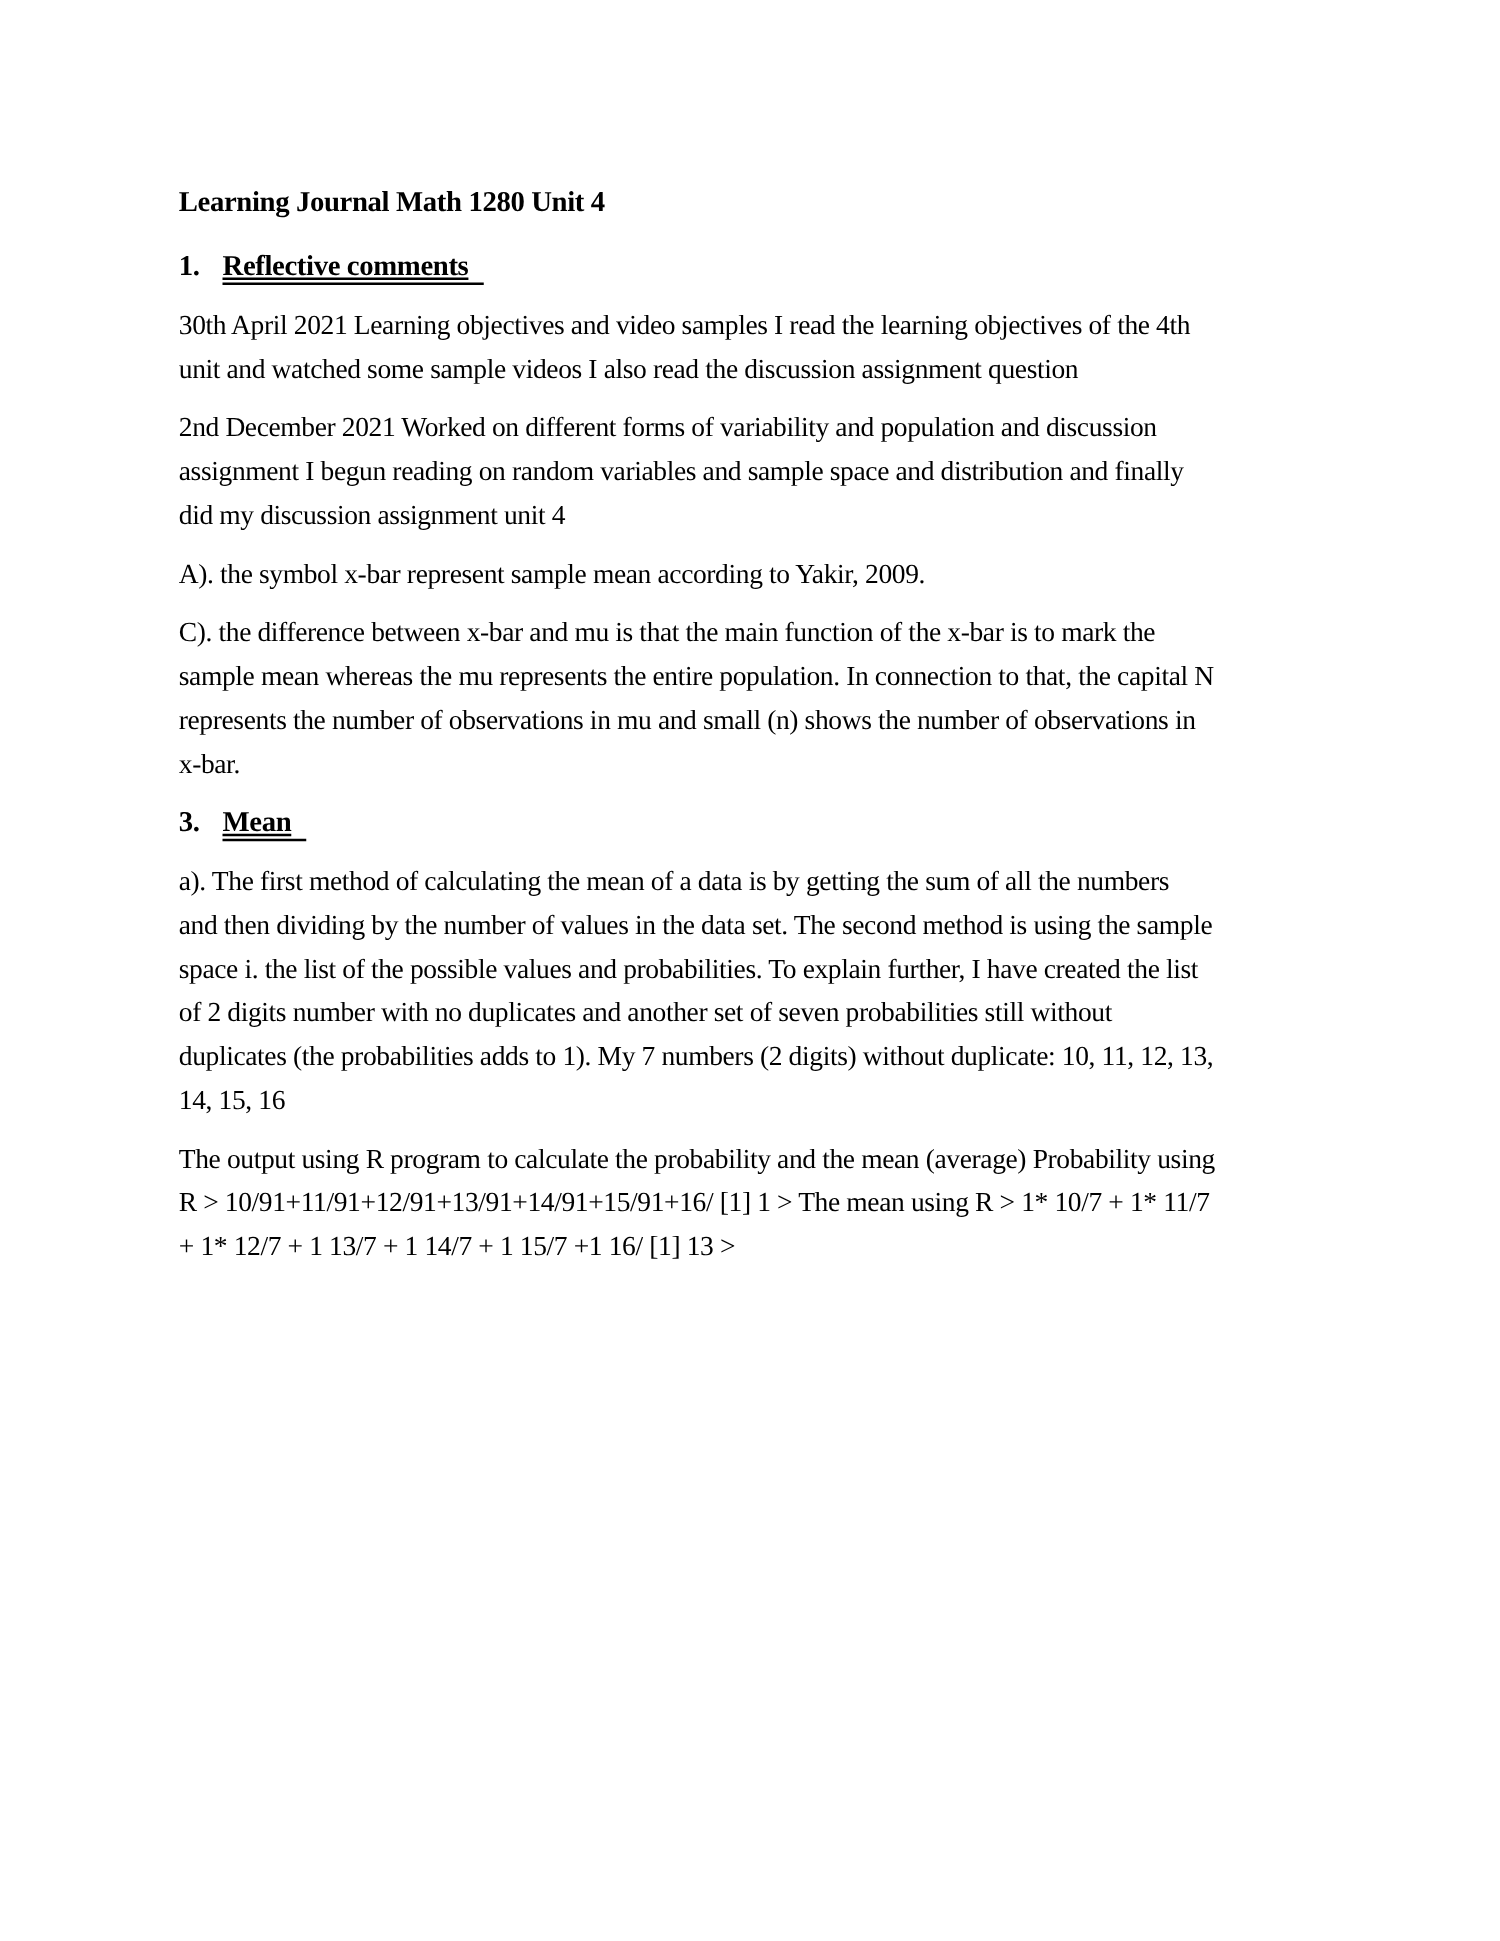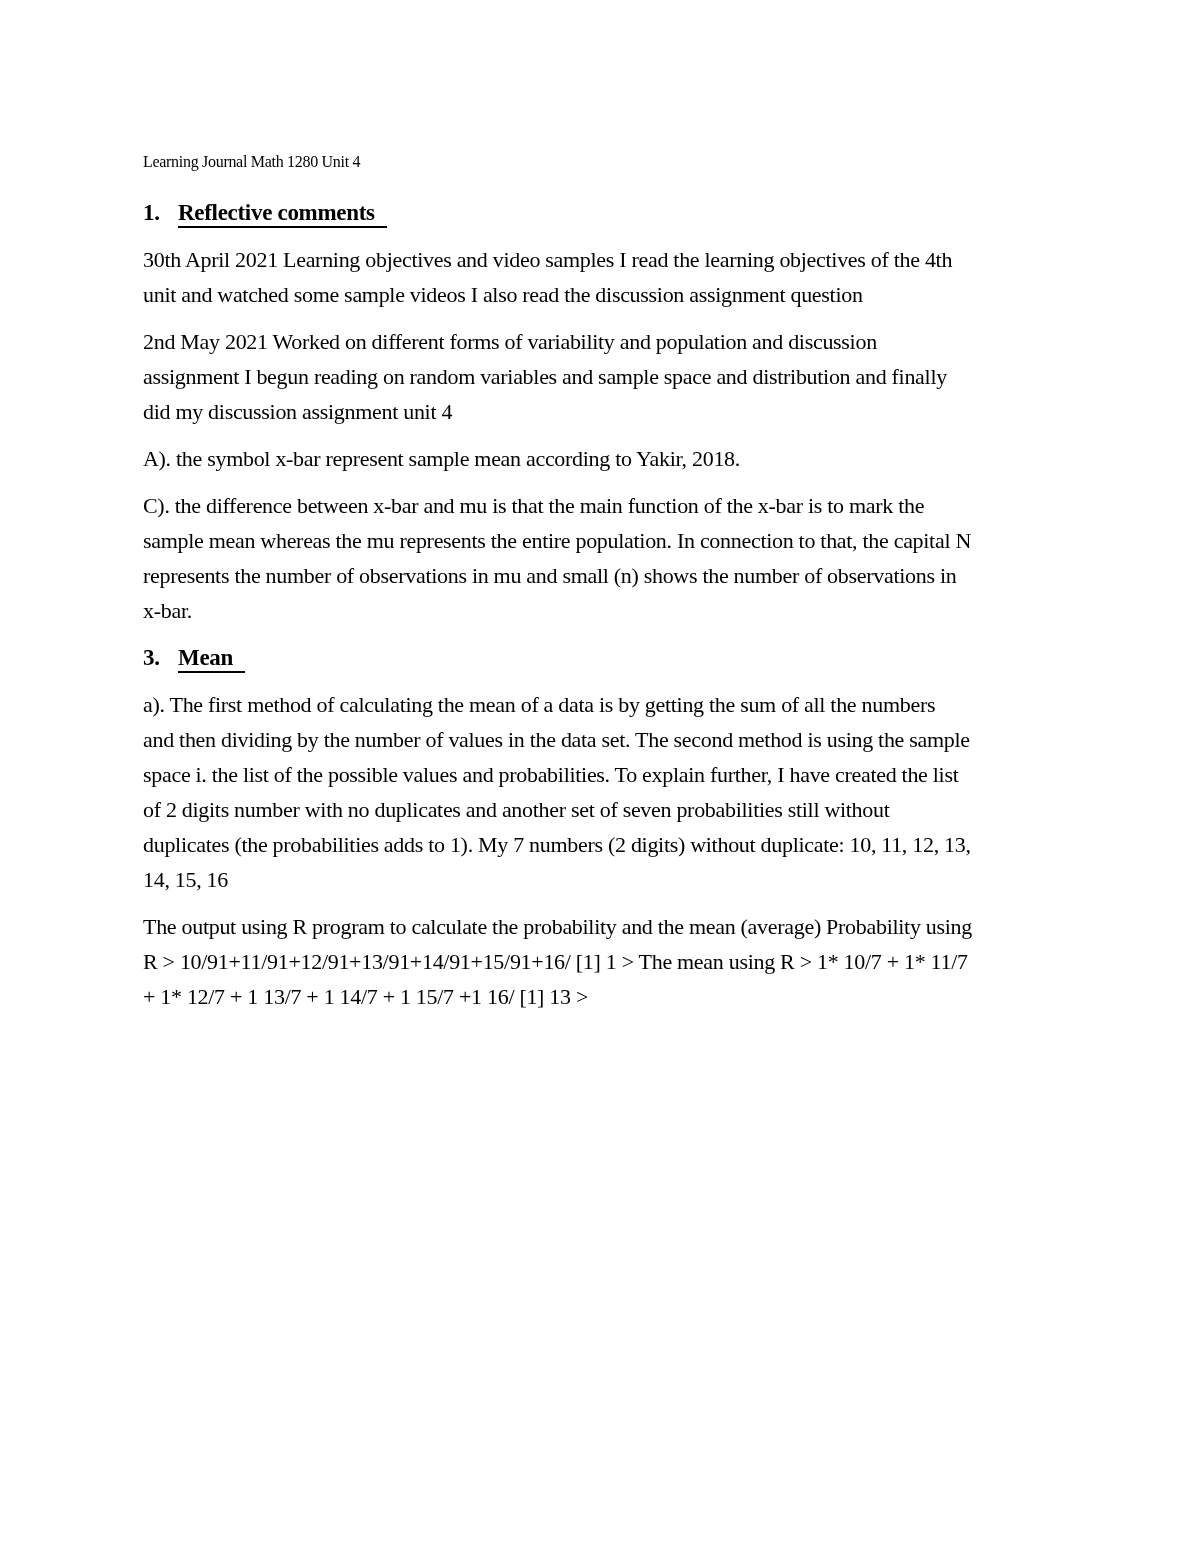--- a/index.html
+++ b/index.html
@@ -18,29 +18,30 @@
     letter-spacing: -0.3px;
     line-height: 35px;
     box-sizing: border-box;
     padding: 144px 30px 0 143px;
     overflow: hidden;
   }
   .doc {
     width: 1030px;
   }
   .doc-title {
-    font-weight: normal;
-    font-size: 16px;
+    font-weight: bold;
+    font-size: 23px;
     margin: 0 0 16px 0;
     white-space: pre-line;
   }
   .section-heading {
     margin: 0 0 12px 0;
     font-weight: bold;
     font-size: 23px;
+    text-decoration: underline;
   }
   .section-heading .num {
     display: inline-block;
     width: 35px;
   }
   .section-heading .ht {
     border-bottom: 2px solid #000000;
     padding-right: 12px;
     padding-bottom: 1px;
   }
@@ -56,27 +57,27 @@
   <div class="doc">
 
     <div class="doc-title">Learning Journal Math 1280 Unit 4</div>
 
     <div>
       <div class="section-heading">
         <span class="num">1.</span><span class="ht">Reflective comments</span>
       </div>
       <div class="para">30th April 2021 Learning objectives and video samples I read the learning objectives of the 4th
 unit and watched some sample videos I also read the discussion assignment question</div>
-      <div class="para">2nd May 2021 Worked on different forms of variability and population and discussion
+      <div class="para">2nd December 2021 Worked on different forms of variability and population and discussion
 assignment I begun reading on random variables and sample space and distribution and finally
 did my discussion assignment unit 4</div>
     </div>
 
     <div>
-      <div class="para">A). the symbol x-bar represent sample mean according to Yakir, 2018.</div>
+      <div class="para">A). the symbol x-bar represent sample mean according to Yakir, 2009.</div>
       <div class="para">C). the difference between x-bar and mu is that the main function of the x-bar is to mark the
 sample mean whereas the mu represents the entire population. In connection to that, the capital N
 represents the number of observations in mu and small (n) shows the number of observations in
 x-bar.</div>
     </div>
 
     <div>
       <div class="section-heading">
         <span class="num">3.</span><span class="ht">Mean</span>
       </div>

